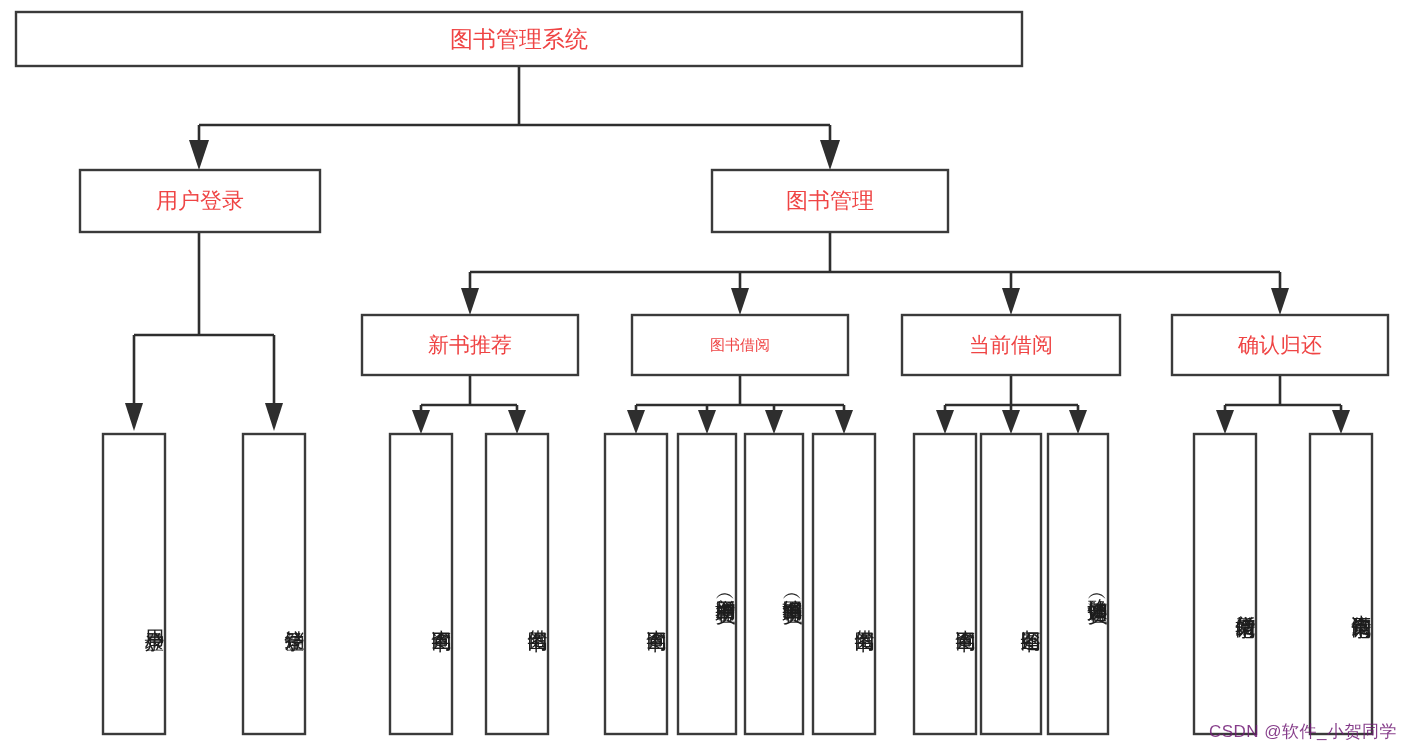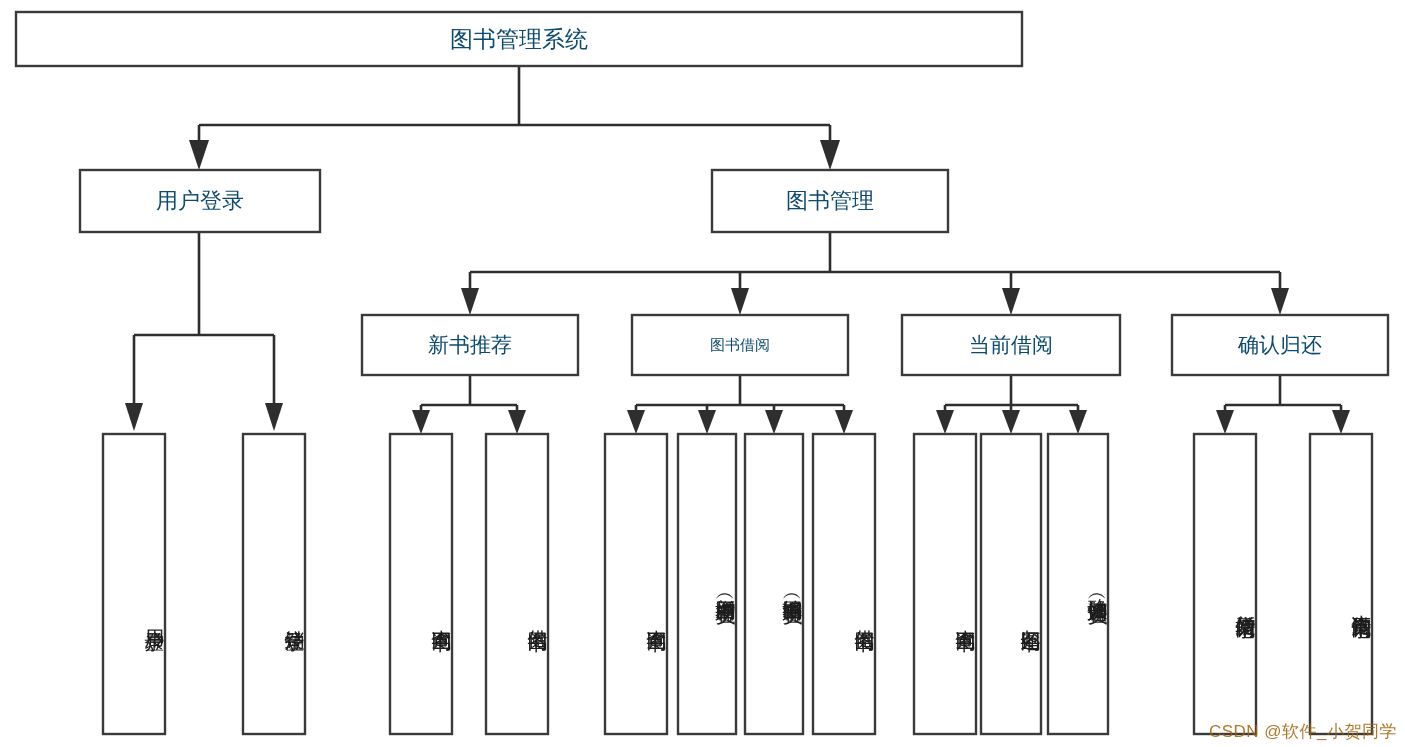--- a/index.html
+++ b/index.html
@@ -54,34 +54,34 @@
     text-align: center;
     white-space: nowrap;
     display: flex;
     align-items: flex-start;
     justify-content: center;
     pointer-events: none;
   }
   .hlabel {
     position: absolute;
     font-family: "Liberation Sans", "DejaVu Sans", sans-serif;
-    color: #0c4a6e;
+    color: #ef4444;
     display: flex;
     align-items: center;
     justify-content: center;
     white-space: nowrap;
     pointer-events: none;
   }
   #watermark {
     position: absolute;
     right: 8px;
     bottom: 4px;
     font-family: "Liberation Sans", "DejaVu Sans", sans-serif;
     font-size: 17px;
-    color: #a16207;
+    color: #701a75;
     opacity: 0.85;
     letter-spacing: 0.5px;
     white-space: nowrap;
     pointer-events: none;
   }
 </style>
 </head>
 <body>
 
 <div id="diagram-root">

